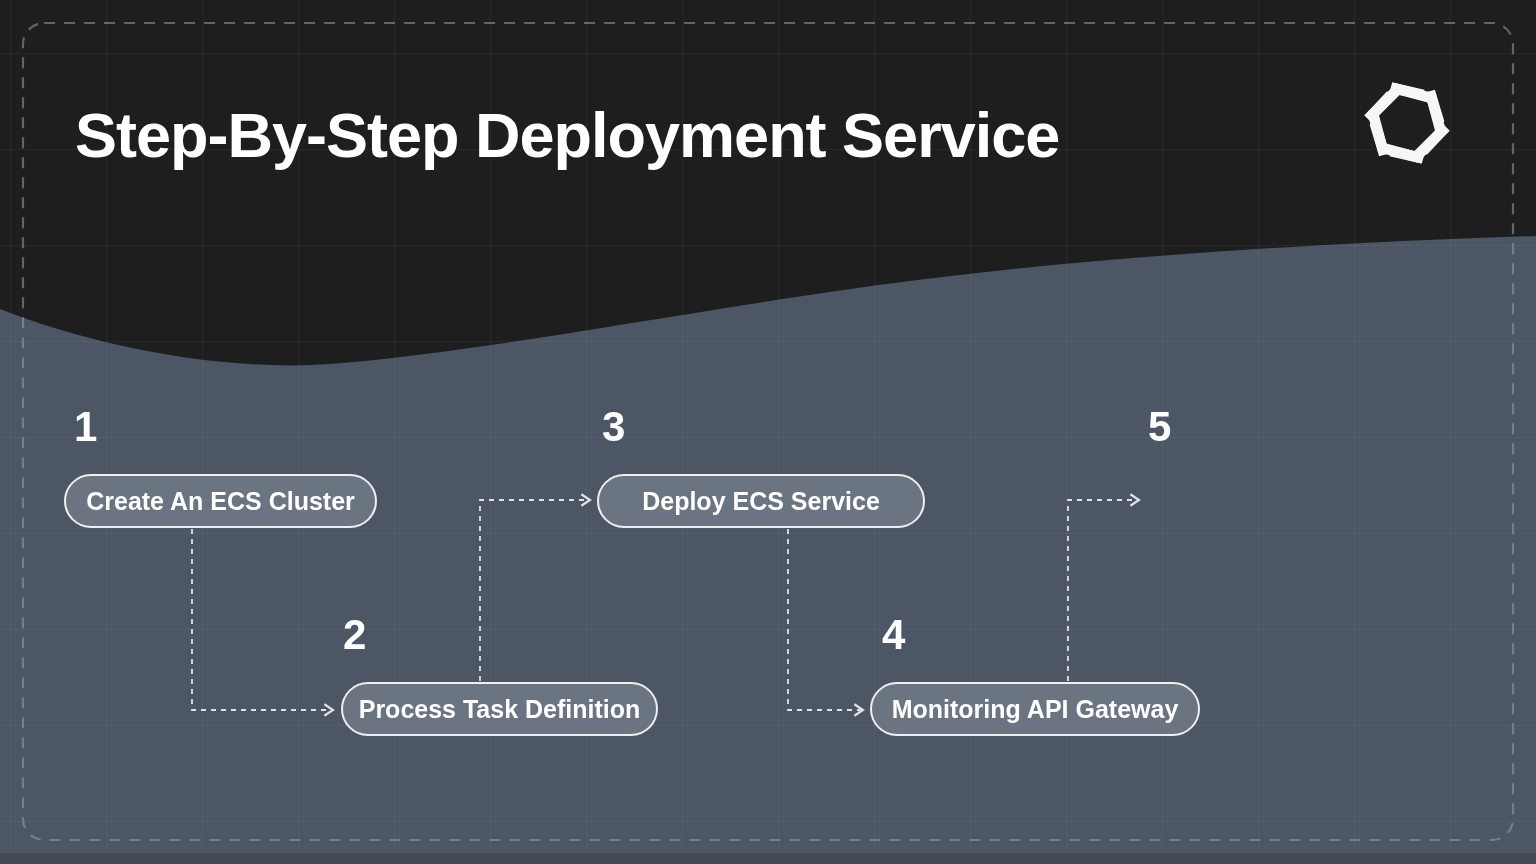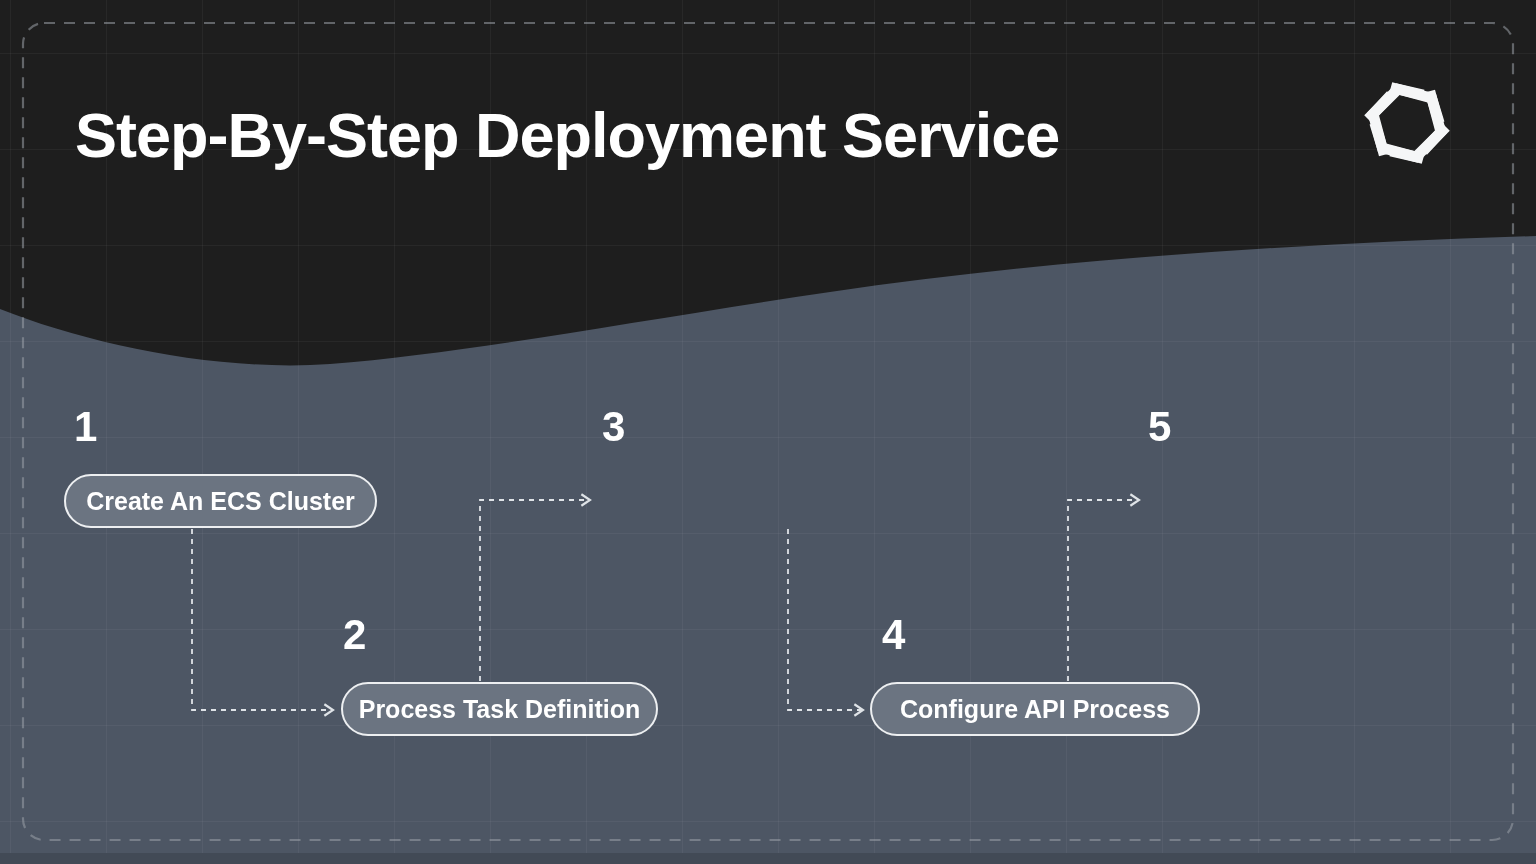--- a/index.html
+++ b/index.html
@@ -96,15 +96,16 @@
   </svg>
 
   <div class="step-num" id="num1">1</div>
   <div class="step-num" id="num2">2</div>
   <div class="step-num" id="num3">3</div>
   <div class="step-num" id="num4">4</div>
   <div class="step-num" id="num5">5</div>
 
   <div class="step-box" id="box1">Create An ECS Cluster</div>
   <div class="step-box" id="box2">Process Task Definition</div>
-  <div class="step-box" id="box4">Configure API Process</div>
+  <div class="step-box" id="box3">Deploy ECS Service</div>
+  <div class="step-box" id="box4">Monitoring API Gateway</div>
 
 </div>
 
 </body></html>

